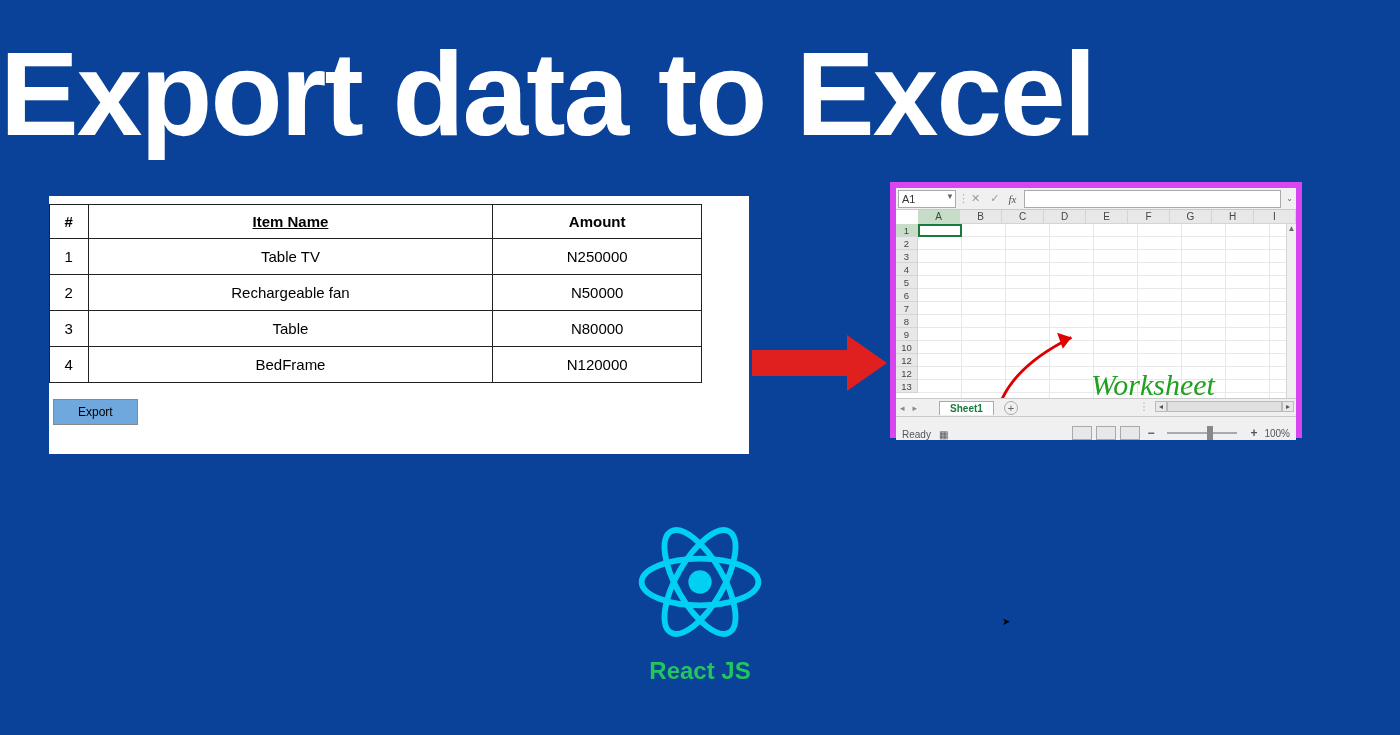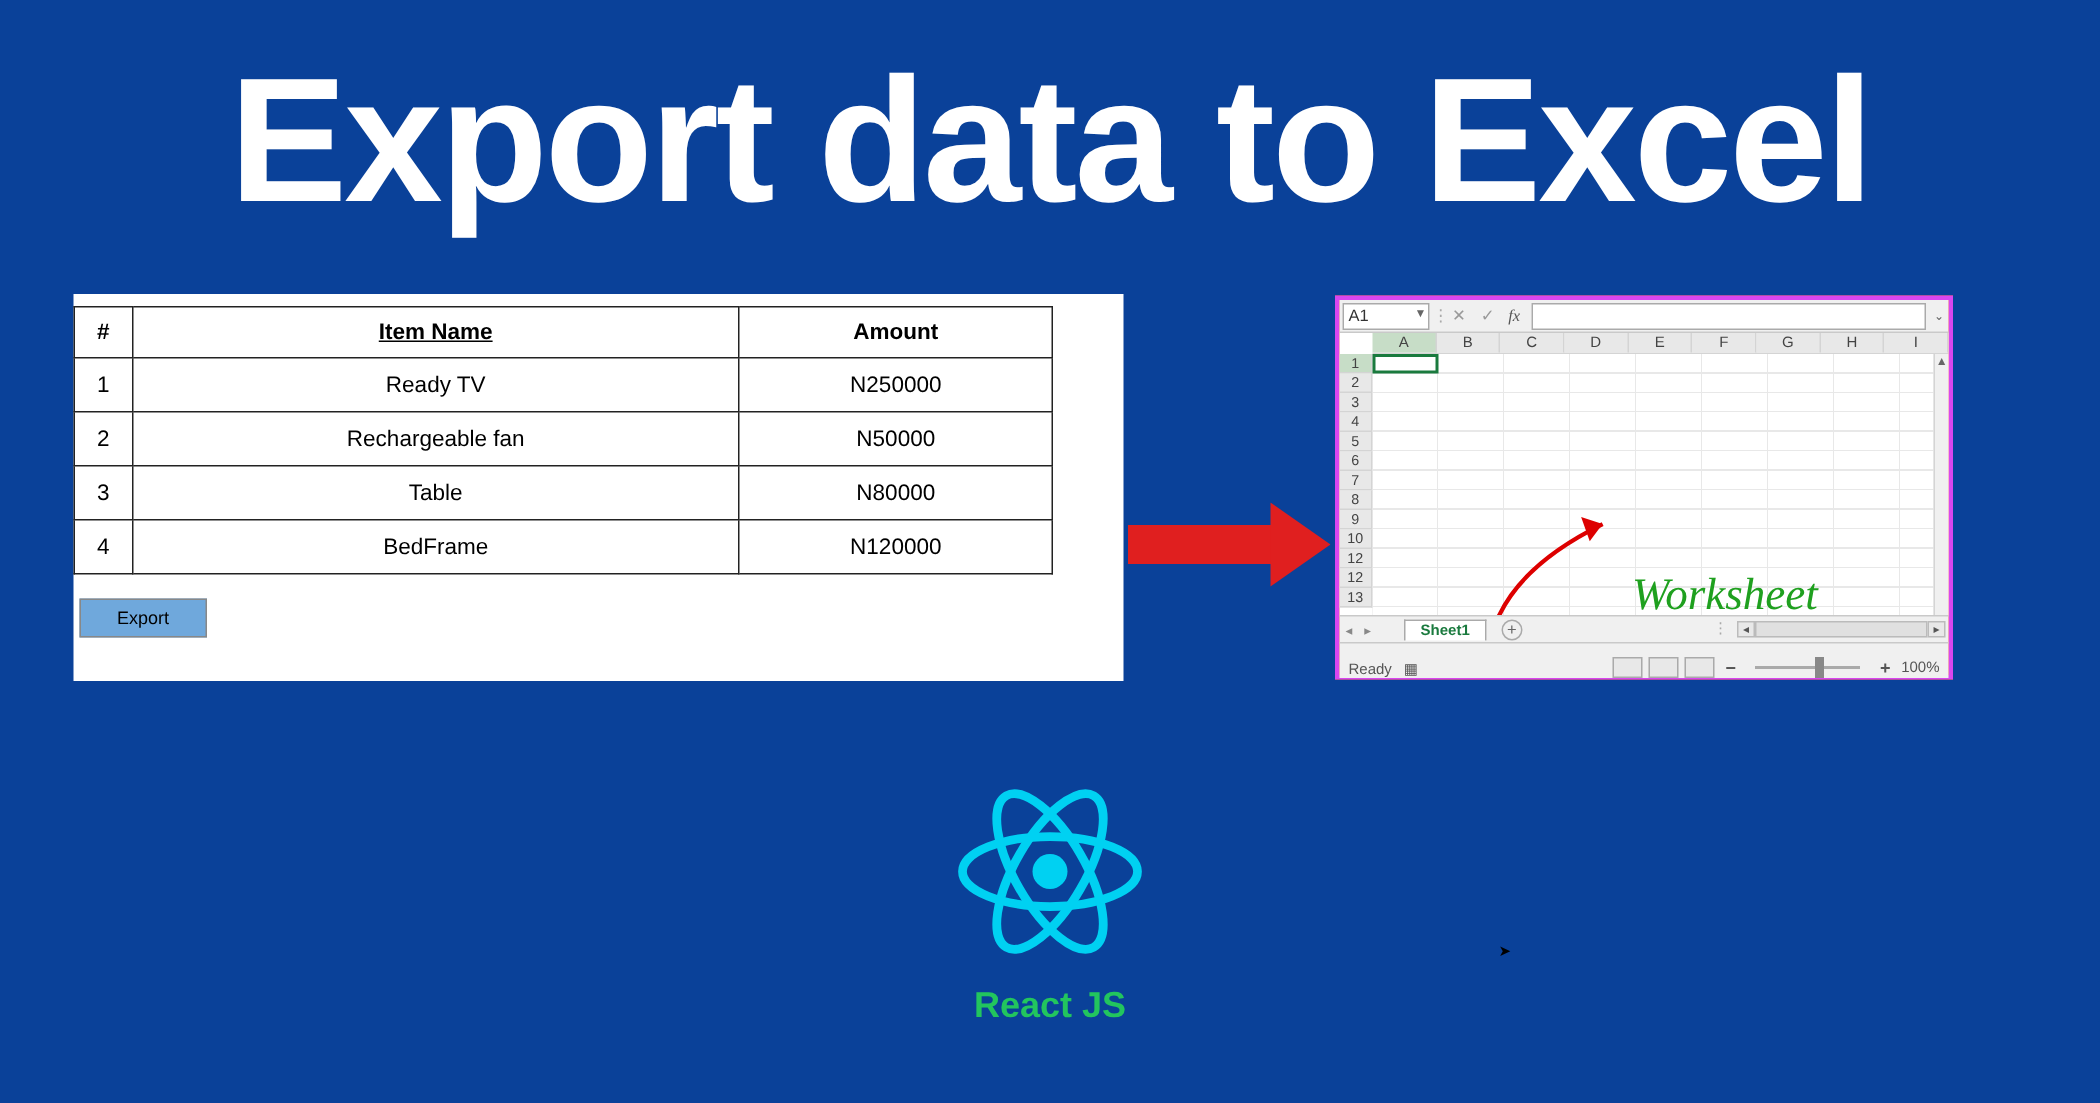--- a/index.html
+++ b/index.html
@@ -5,21 +5,20 @@
     * { margin: 0; padding: 0; box-sizing: border-box; }
     body {
       width: 1400px;
       height: 735px;
       background: #0a4199;
       font-family: Arial, sans-serif;
       position: relative;
       overflow: hidden;
     }
     .main-title {
-      text-align: center;
       color: #fff;
       font-size: 118px;
       font-weight: 900;
       letter-spacing: -2px;
       padding-top: 30px;
       line-height: 1.1;
     }
     .left-panel {
       position: absolute;
       left: 49px;
@@ -63,25 +62,25 @@
     .arrow-wrap {
       position: absolute;
       left: 752px;
       top: 335px;
       width: 135px;
       height: 50px;
     }
     .excel-panel {
       position: absolute;
       left: 890px;
-      top: 197px;
+      top: 182px;
       width: 412px;
       height: 256px;
-      background: #f97316;
-      border: 3px solid #d946ef;
+      background: #b91c1c;
+      border: 6px solid #d946ef;
       font-size: 11px;
       color: #333;
     }
     .excel-formula-bar {
       display: flex;
       align-items: center;
       height: 22px;
       border-bottom: 1px solid #c9c9c9;
       background: #f0f0f0;
     }
@@ -278,21 +277,21 @@
     <thead>
       <tr>
         <th class="col-hash">#</th>
         <th class="col-item">Item Name</th>
         <th class="col-amount">Amount</th>
       </tr>
     </thead>
     <tbody>
       <tr>
         <td>1</td>
-        <td>Ready TV</td>
+        <td>Table TV</td>
         <td>N250000</td>
       </tr>
       <tr>
         <td>2</td>
         <td>Rechargeable fan</td>
         <td>N50000</td>
       </tr>
       <tr>
         <td>3</td>
         <td>Table</td>

